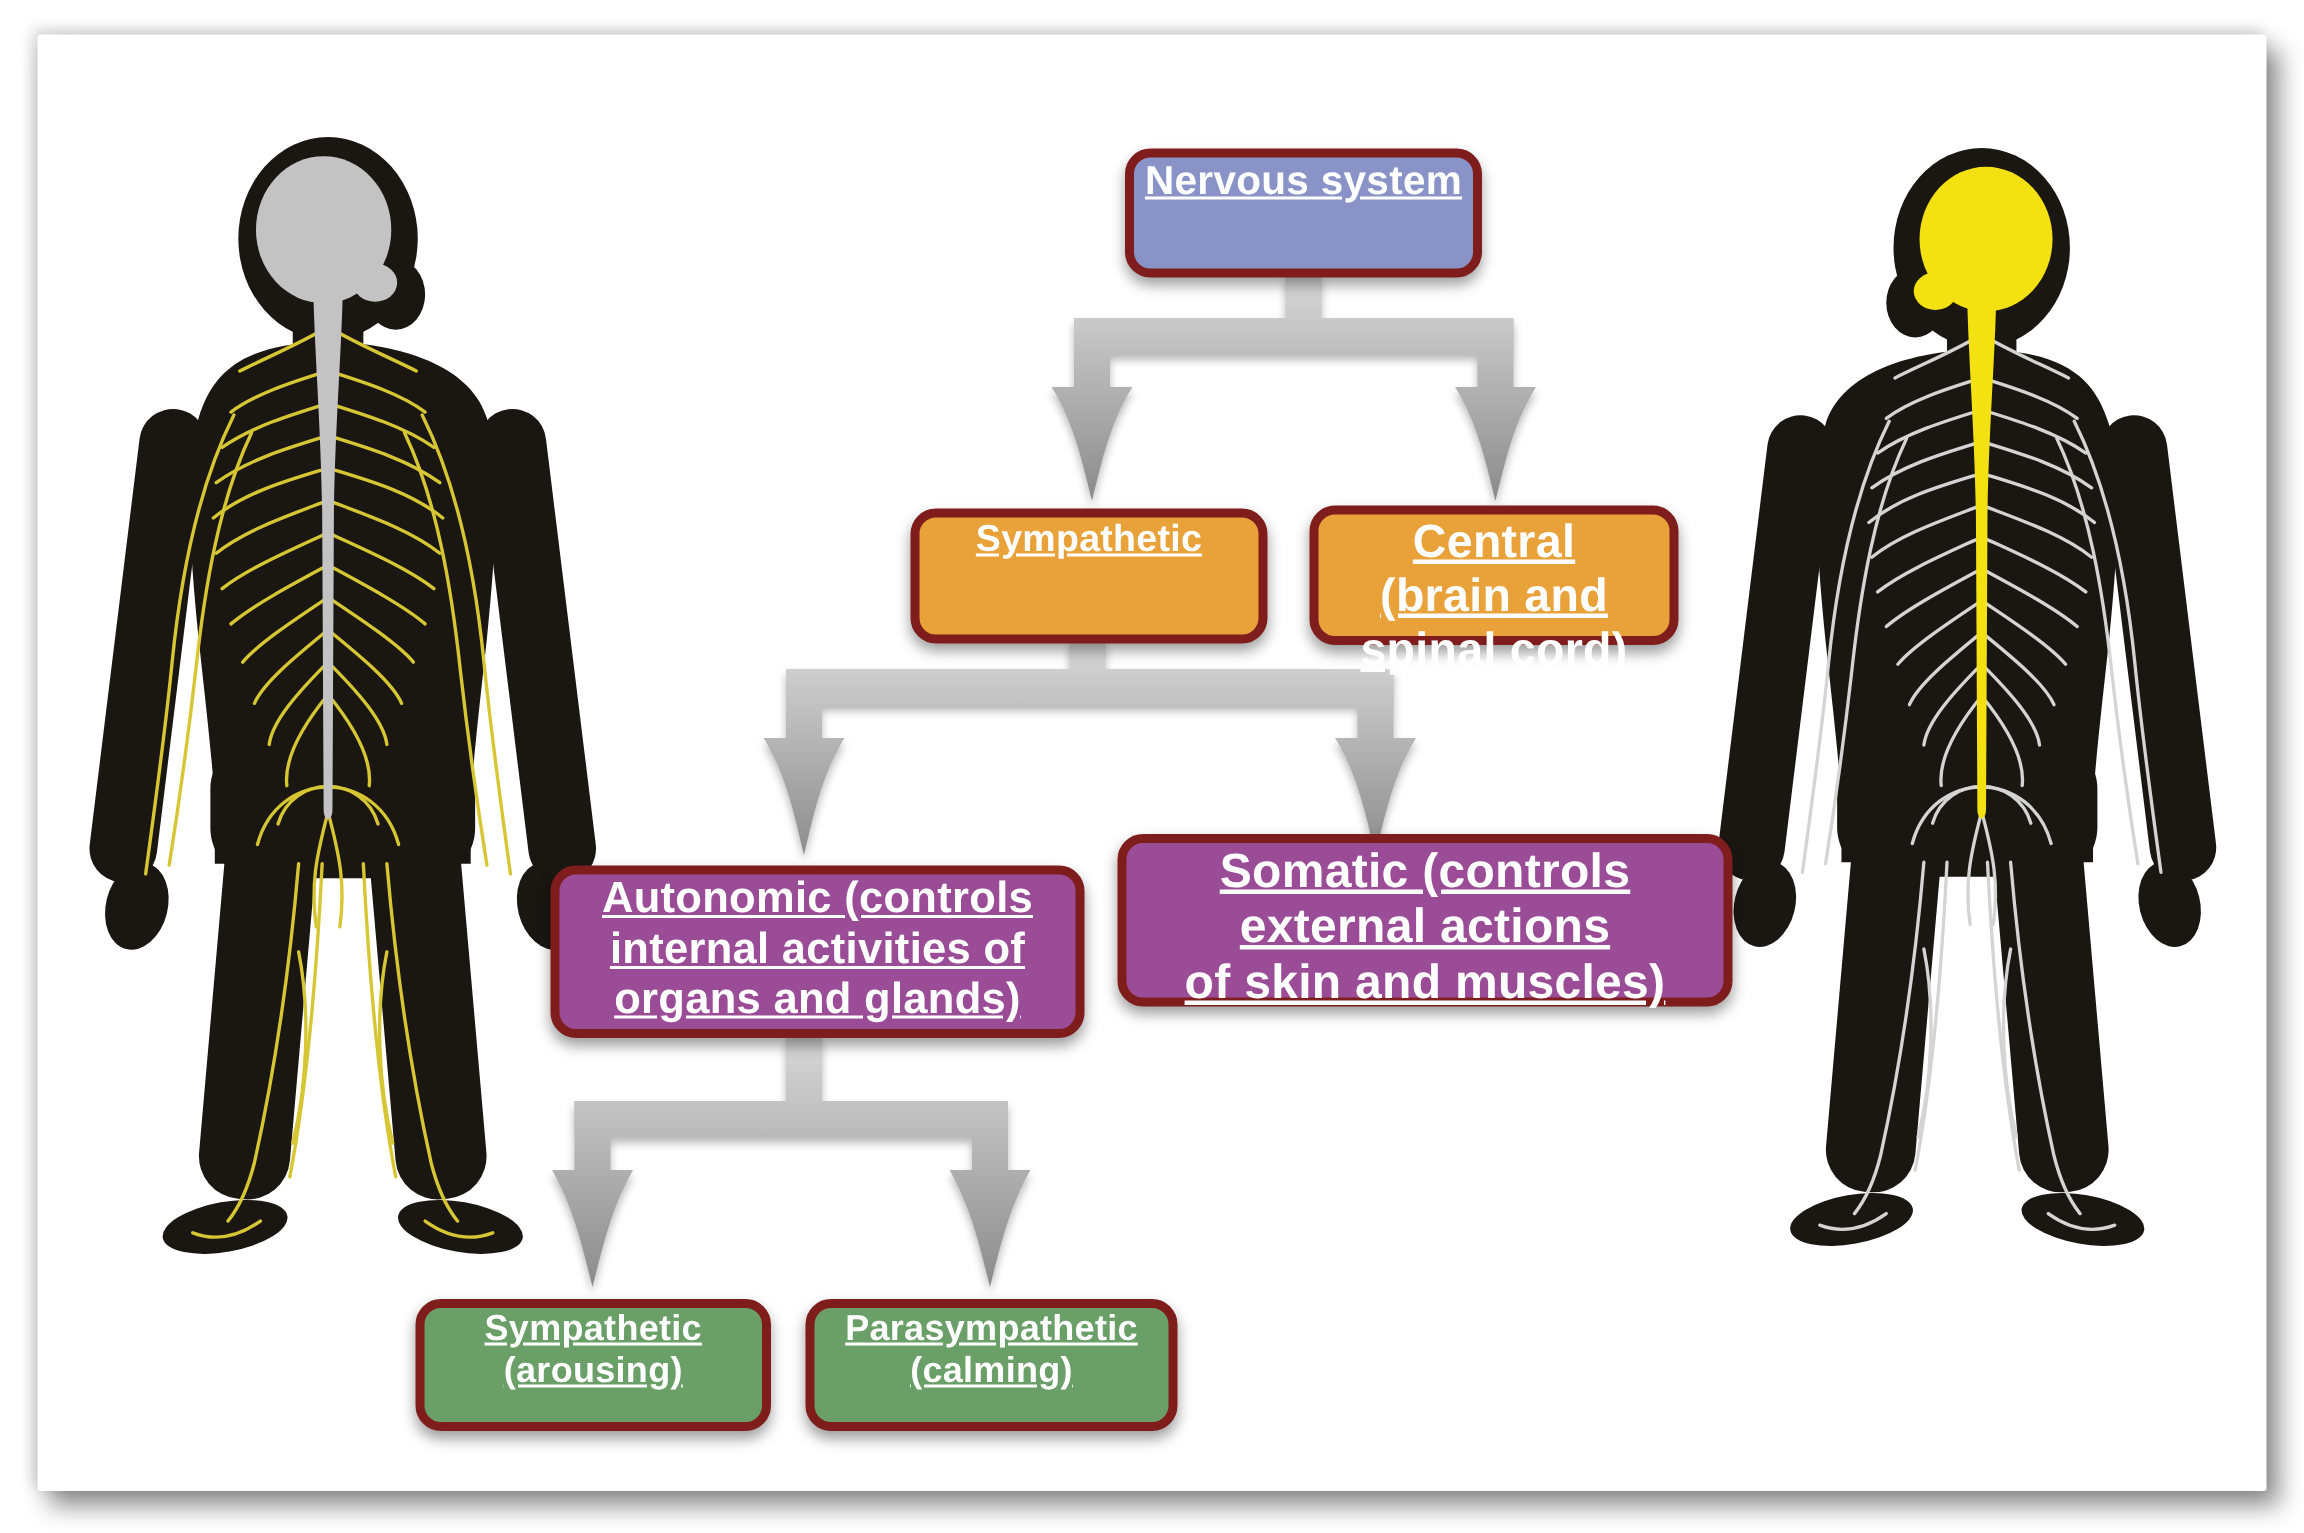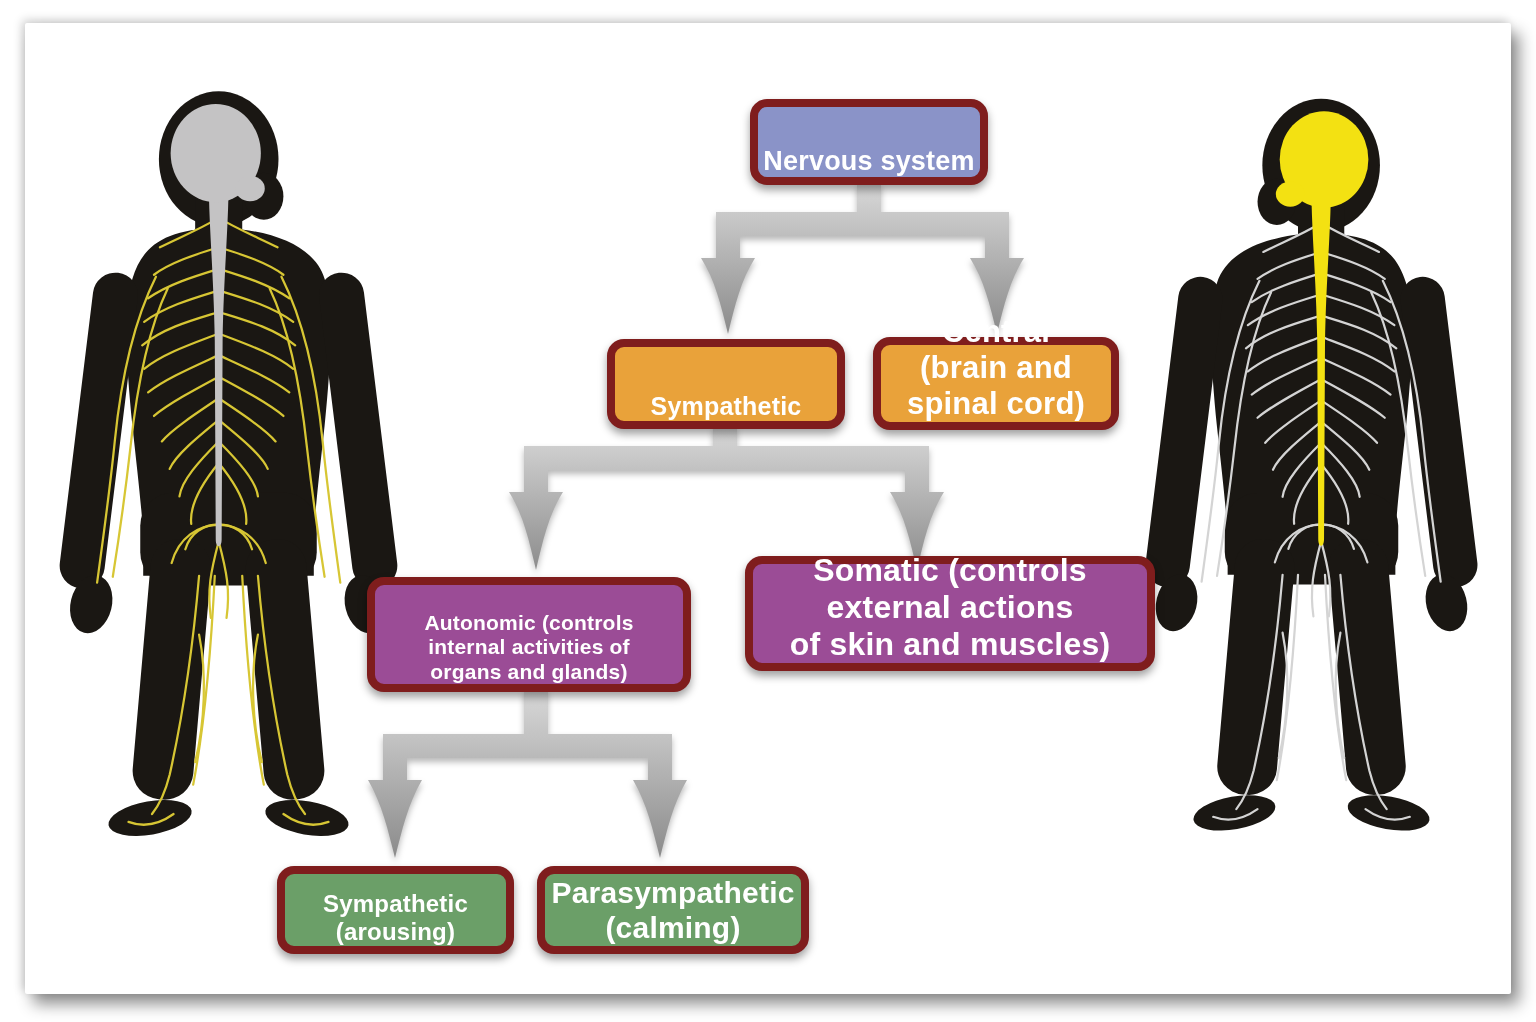--- a/index.html
+++ b/index.html
@@ -7,24 +7,24 @@
     position:relative;width:1536px;height:1022px;overflow:hidden;
     background:#ffffff;font-family:"Liberation Sans",sans-serif;
   }
   .card{
     position:absolute;left:25px;top:23px;width:1486px;height:971px;
     background:#ffffff;border-radius:2px;
     box-shadow:8px 10px 16px rgba(0,0,0,0.45), -3px -3px 10px rgba(0,0,0,0.18);
   }
   .node{
     position:absolute;box-sizing:border-box;
-    border:8px solid #7f1d1d;border-radius:17px;
+    border:6px solid #7f1d1d;border-radius:17px;
     box-shadow:0 5px 9px rgba(0,0,0,0.38);
-    display:flex;align-items:flex-end;justify-content:center;
-    color:#ffffff;font-weight:700;text-align:center;
+    display:flex;align-items:flex-start;justify-content:center;
+    color:#ffffff;font-weight:700;text-align:center;text-decoration:underline;
   }
   .node span{white-space:pre-line;line-height:1.16;letter-spacing:0.2px;}
   .node-blue{background:var(--node-blue);}
   .node-orange{background:var(--node-orange);}
   .node-purple{background:var(--node-purple);}
   .node-green{background:var(--node-green);}
   .connector{position:absolute;filter:drop-shadow(0 4px 3px rgba(0,0,0,0.28));}
   .figure{position:absolute;}
   .figure-left{left:52px;top:80px;width:353px;height:766px;
     --cns:var(--brain-gray);--nerve:var(--nerve-yellow);}
@@ -170,34 +170,34 @@
   <div class="node node-orange" style="left:607px;top:339px;width:238px;height:90px;font-size:25px">
     <span>Sympathetic</span>
   </div>
 
   <div class="node node-orange" style="left:873px;top:337px;width:246px;height:93px;font-size:31px">
     <span>Central
 (brain and
 spinal cord)</span>
   </div>
 
-  <div class="node node-purple" style="left:367px;top:577px;width:324px;height:115px;font-size:21px">
+  <div class="node node-purple" style="left:367px;top:577px;width:356px;height:115px;font-size:29px">
     <span>Autonomic (controls
 internal activities of
 organs and glands)</span>
   </div>
 
   <div class="node node-purple" style="left:745px;top:556px;width:410px;height:115px;font-size:32px">
     <span>Somatic (controls
 external actions
 of skin and muscles)</span>
   </div>
 
   <div class="node node-green" style="left:277px;top:866px;width:237px;height:88px;font-size:24px">
     <span>Sympathetic
 (arousing)</span>
   </div>
 
-  <div class="node node-green" style="left:537px;top:866px;width:272px;height:88px;font-size:30px">
+  <div class="node node-green" style="left:537px;top:866px;width:248px;height:88px;font-size:24px">
     <span>Parasympathetic
 (calming)</span>
   </div>
 </div>
 
 </body></html>

